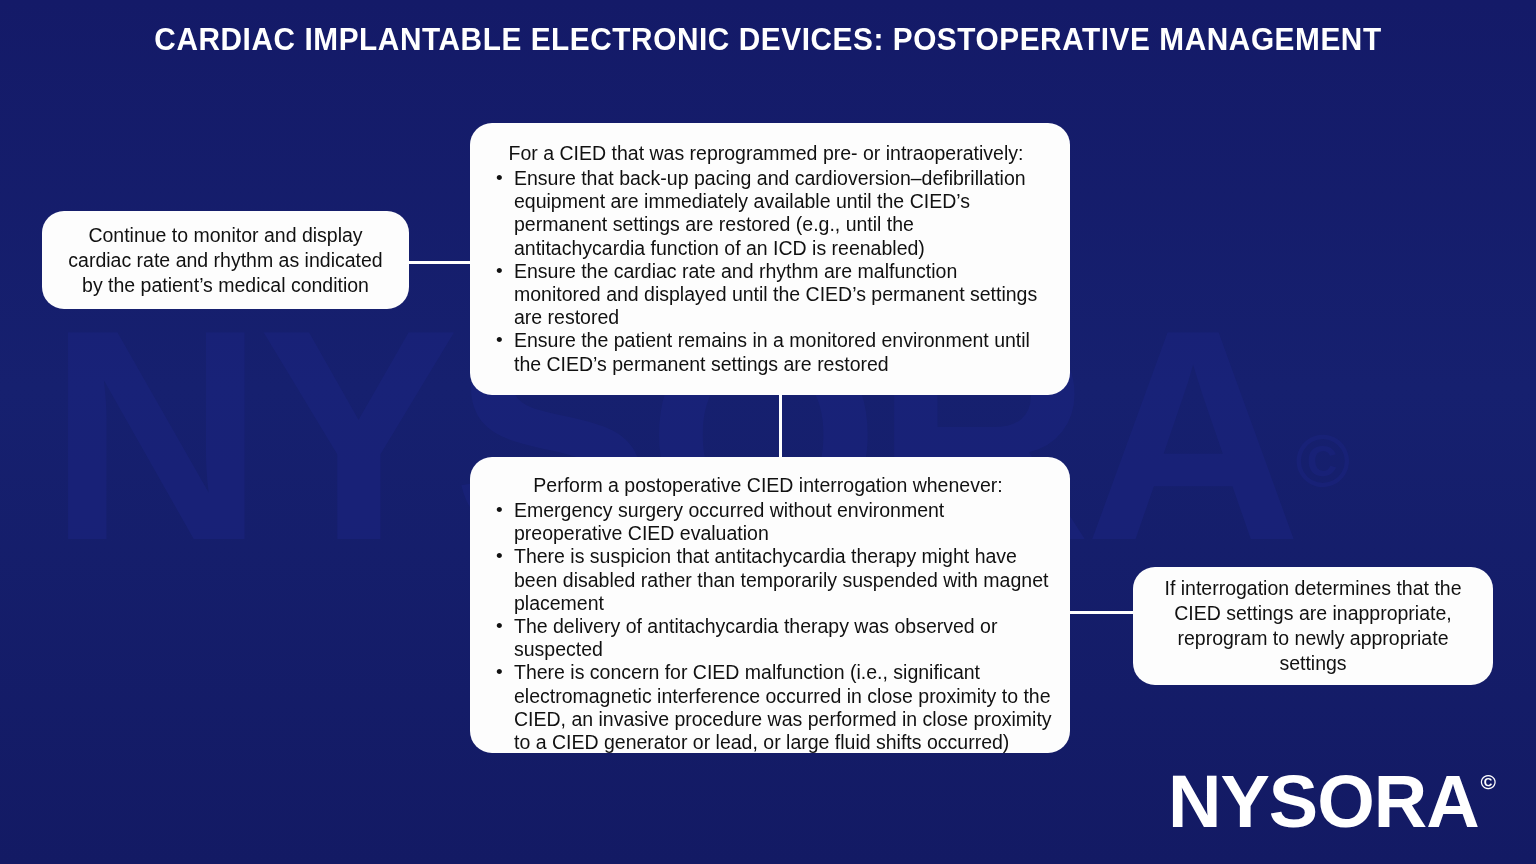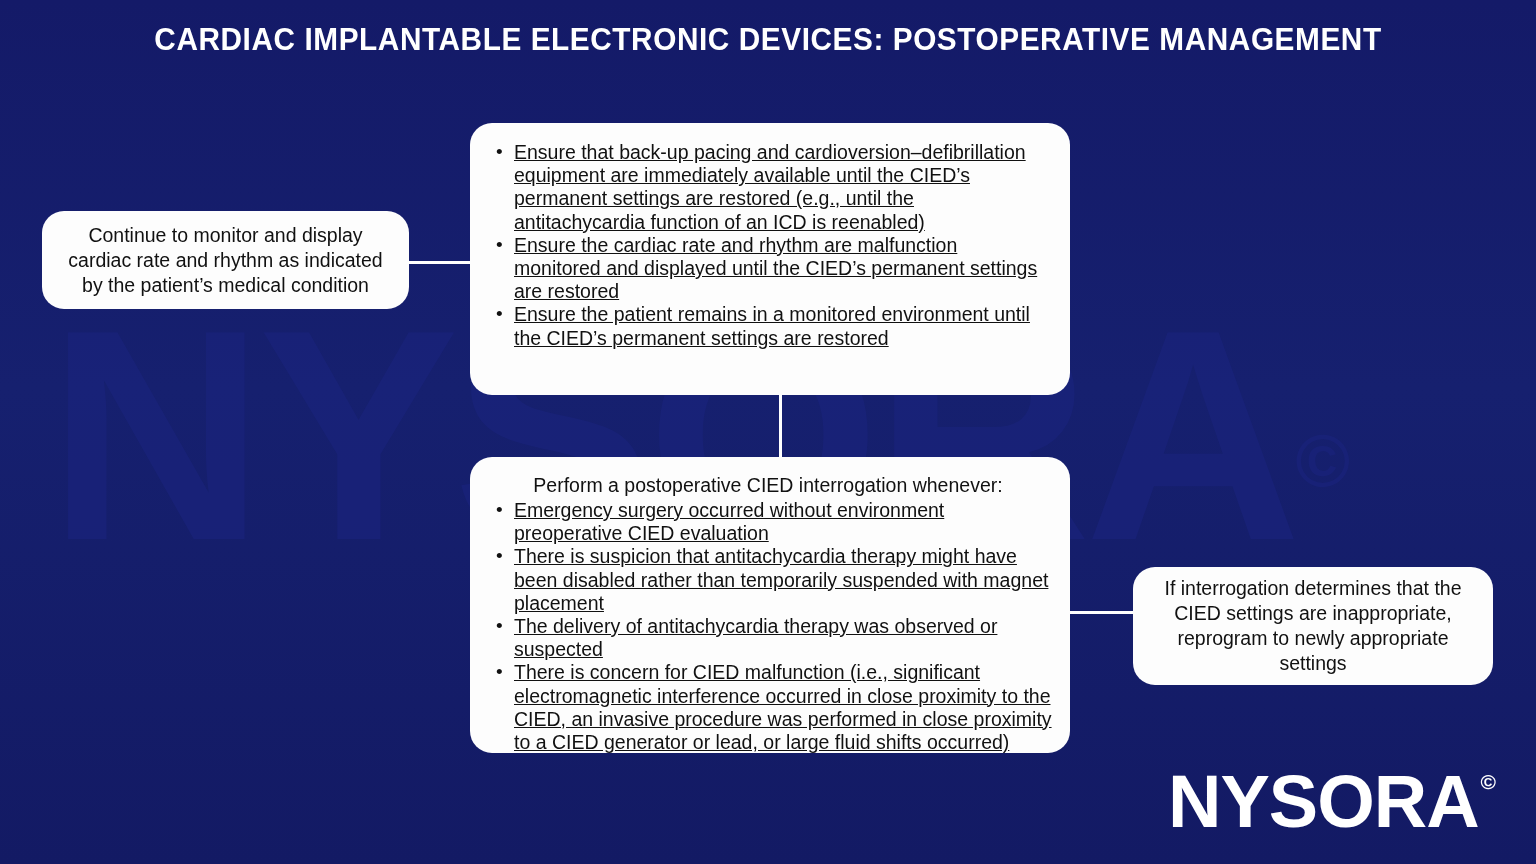--- a/index.html
+++ b/index.html
@@ -130,21 +130,20 @@
     font-size: 19.5px;
     line-height: 25px;
     text-align: center;
     padding: 0 10px 1px 10px;
     color: #111111;
   }
   ul.bullets {
     list-style: none;
     margin: 0;
     padding: 0;
-    text-decoration: underline;
   }
   ul.bullets > li {
     position: relative;
     padding-left: 30px;
     font-size: 19.5px;
     line-height: 23.2px;
     color: #111111;
     margin: 0;
   }
   ul.bullets > li::before {
@@ -192,20 +191,21 @@
 
   <div class="connector conn-left"></div>
   <div class="connector conn-vertical"></div>
   <div class="connector conn-right"></div>
 
   <div class="box box-left">
     <div class="plain-text">Continue to monitor and display cardiac rate and rhythm as indicated by the patient’s medical condition</div>
   </div>
 
   <div class="box box-top">
+    <div class="box-heading">For a CIED that was reprogrammed pre- or intraoperatively:</div>
     <ul class="bullets">
       <li>Ensure that back-up pacing and cardioversion–defibrillation equipment are immediately available until the CIED’s permanent settings are restored (e.g., until the antitachycardia function of an ICD is reenabled)</li>
       <li>Ensure the cardiac rate and rhythm are malfunction monitored and displayed until the CIED’s permanent settings are restored</li>
       <li>Ensure the patient remains in a monitored environment until the CIED’s permanent settings are restored</li>
     </ul>
   </div>
 
   <div class="box box-bottom">
     <div class="box-heading">Perform a postoperative CIED interrogation whenever:</div>
     <ul class="bullets">

